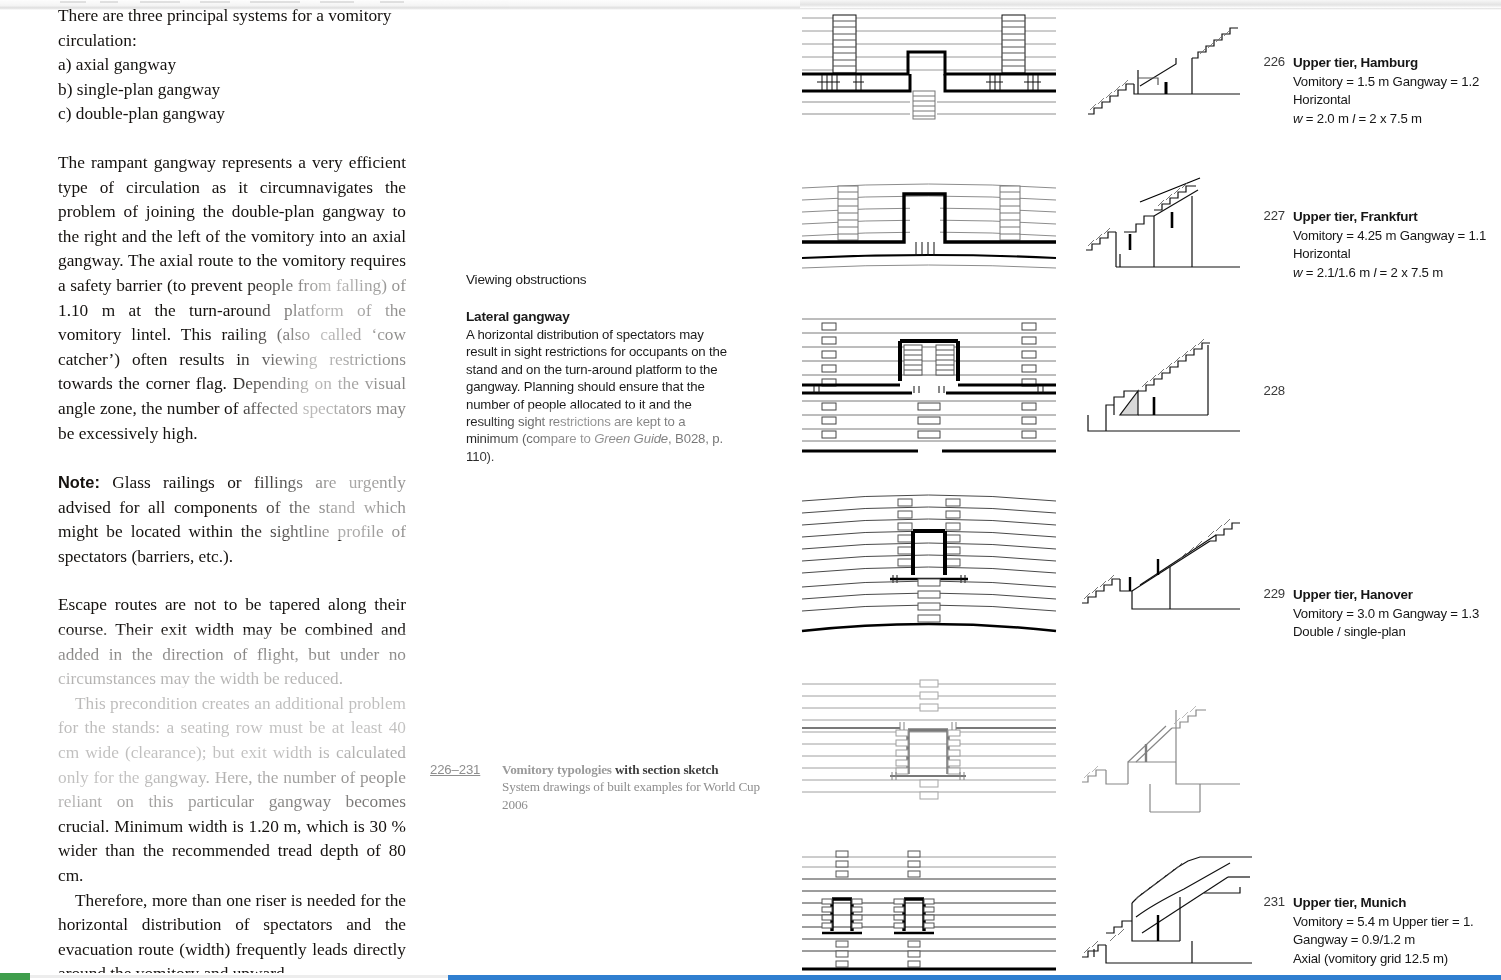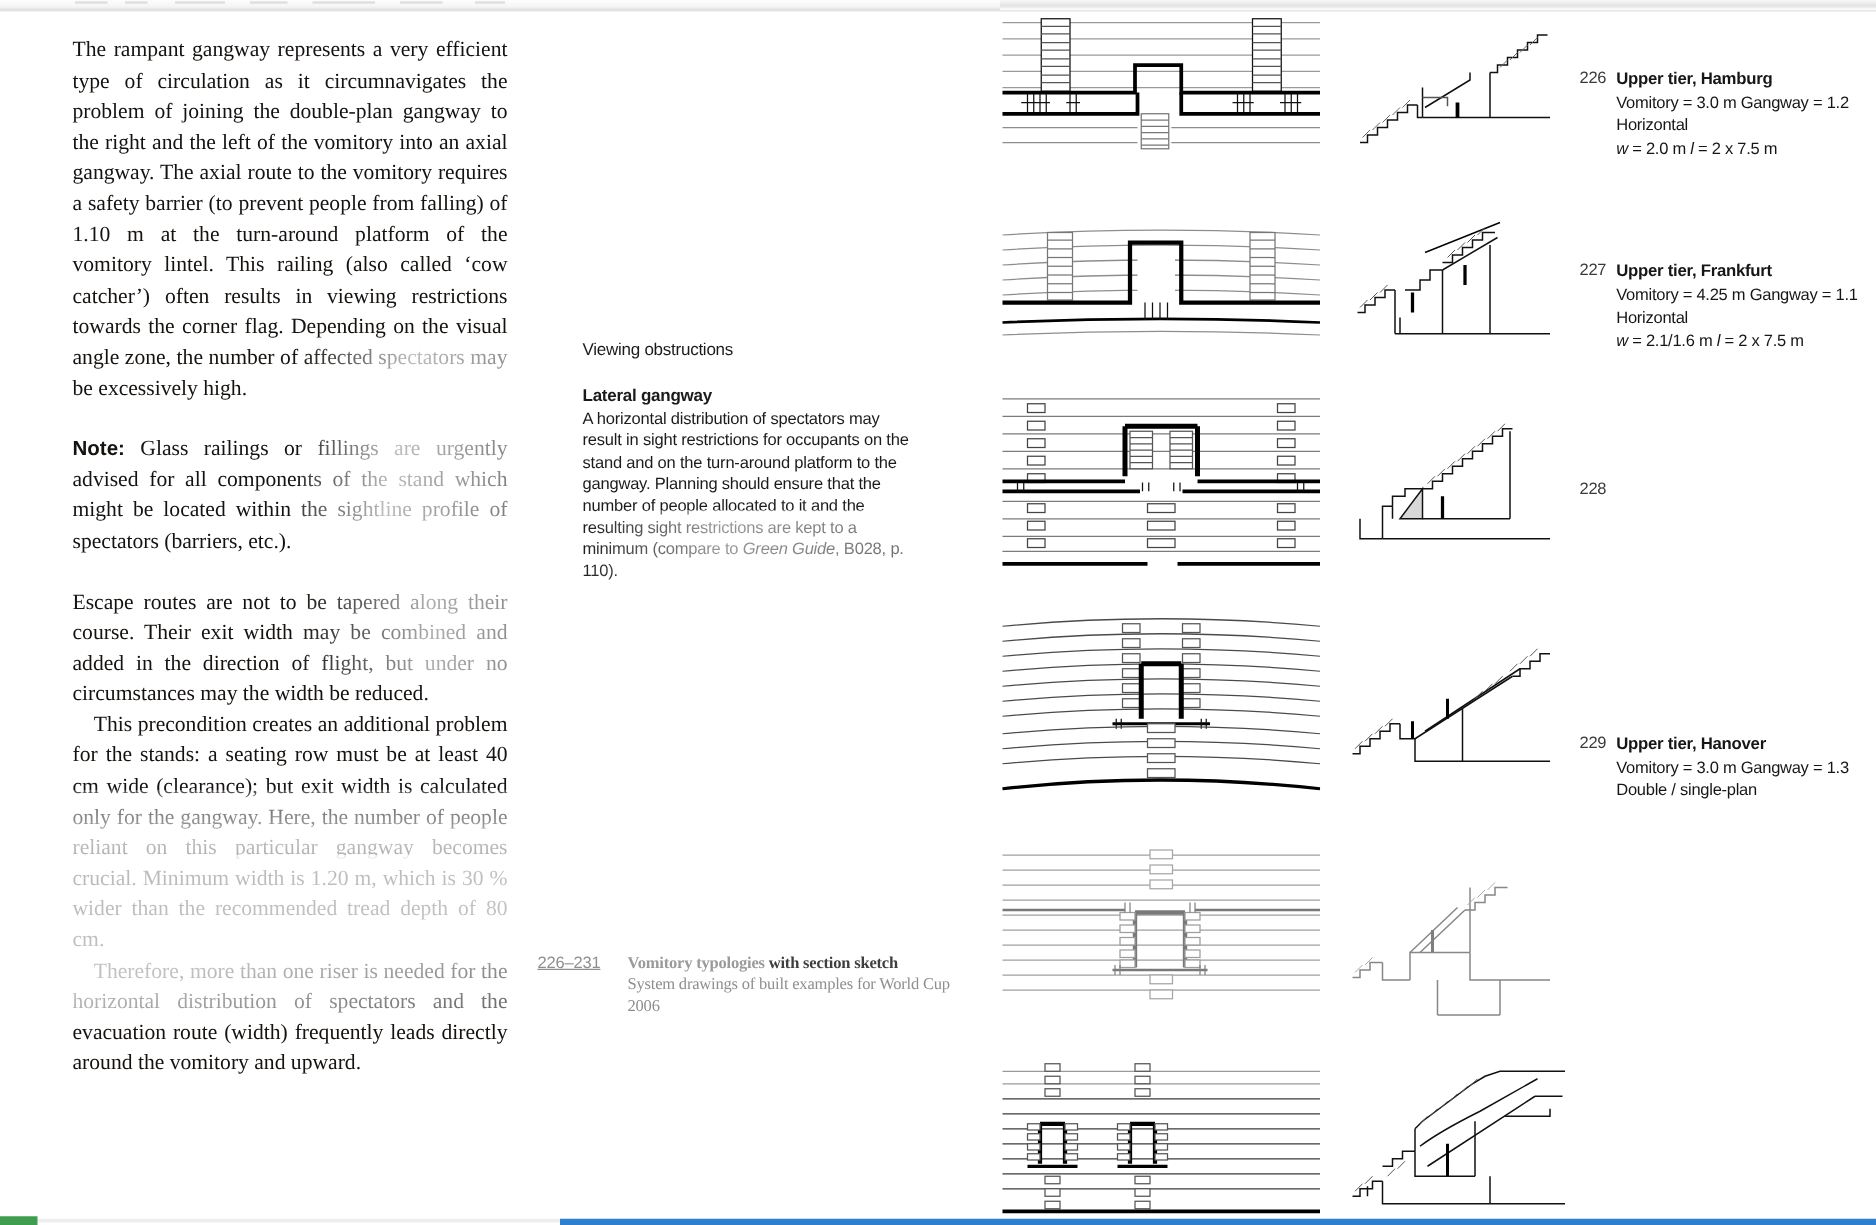--- a/index.html
+++ b/index.html
@@ -109,20 +109,27 @@
     <div class="tick" style="left:100px;width:18px;"></div>
     <div class="tick" style="left:140px;width:40px;"></div>
     <div class="tick" style="left:200px;width:30px;"></div>
     <div class="tick" style="left:250px;width:50px;"></div>
     <div class="tick" style="left:320px;width:34px;"></div>
     <div class="tick" style="left:380px;width:24px;"></div>
   </div>
 
   <div class="col-body">
 
+    <div class="nowrap-list">
+      <div>There are three principal systems for a vomitory</div>
+      <div>circulation:</div>
+      <div>a) axial gangway</div>
+      <div>b) single-plan gangway</div>
+      <div>c) double-plan gangway</div>
+    </div>
 
     <div class="p-gap"></div>
 
     <p>The rampant gangway represents a very efficient type of circulation as it circumnavigates the problem of joining the double-plan gangway to the right and the left of the vomitory into an axial gangway. The axial route to the vomitory requires a safety barrier (to prevent people from falling) of 1.10 m at the turn-around platform of the vomitory lintel. This railing (also called ‘cow catcher’) often results in viewing restrictions towards the corner flag. Depending on the visual angle zone, the number of affected spectators may be excessively high.</p>
 
     <div class="p-gap"></div>
 
     <p><b class="note">Note:</b> <span>Glass railings or fillings are urgently advised for all components of the stand which might be located within the sightline profile of spectators (barriers, etc.).</span></p>
 
     <div class="p-gap"></div>
@@ -254,21 +261,21 @@
           <g stroke="#666" stroke-width=".8" fill="none">
             <path d="M10 102 L16 96 M18 96 L24 90 M26 90 L32 84 M34 84 L40 78 M42 78 L48 72"></path>
             <path d="M120 46 L126 40 M128 40 L134 34 M136 34 L142 28 M144 28 L150 22"></path>
           </g>
         </svg>
       </div>
       <div class="cap" style="top:46px;">
         <span class="cnum">226</span>
         <div class="cbody">
           <div class="ctitle">Upper tier, Hamburg</div>
-          <div>Vomitory = 3.0 m   Gangway = 1.2</div>
+          <div>Vomitory = 1.5 m   Gangway = 1.2</div>
           <div>Horizontal</div>
           <div><span class="it">w</span><span> = 2.0 m   </span><span class="it">l</span><span> = 2 x 7.5 m</span></div>
         </div>
       </div>
     </div>
 
     <div class="row" style="top:172px;height:120px;">
       <div class="plan">
         <svg viewBox="0 0 258 108" width="258" height="108">
           <g stroke="#8d8d8d" stroke-width="1" fill="none">
@@ -695,20 +702,29 @@
             <path d="M78 70 L78 96" stroke="#000" stroke-width="2.4"></path>
             <path d="M14 112 L14 104"></path>
           </g>
           <g stroke="#555" stroke-width=".8" fill="none">
             <path d="M56 54 L62 48 M64 48 L70 42 M72 42 L78 36 M80 36 L86 30 M88 30 L94 24 M96 24 L102 18"></path>
             <path d="M30 96 L36 90 M38 90 L44 84"></path>
             <path d="M4 108 L10 102 M12 102 L18 96"></path>
           </g>
         </svg>
       </div>
+      <div class="cap" style="top:49px;">
+        <span class="cnum">231</span>
+        <div class="cbody">
+          <div class="ctitle">Upper tier, Munich</div>
+          <div>Vomitory = 5.4 m   Upper tier = 1.</div>
+          <div>Gangway = 0.9/1.2 m</div>
+          <div>Axial (vomitory grid 12.5 m)</div>
+        </div>
+      </div>
     </div>
 
   </div>
 
   <div class="botbar">
     <div class="greyline"></div>
     <div class="blue"></div>
     <div class="green"></div>
   </div>
 

